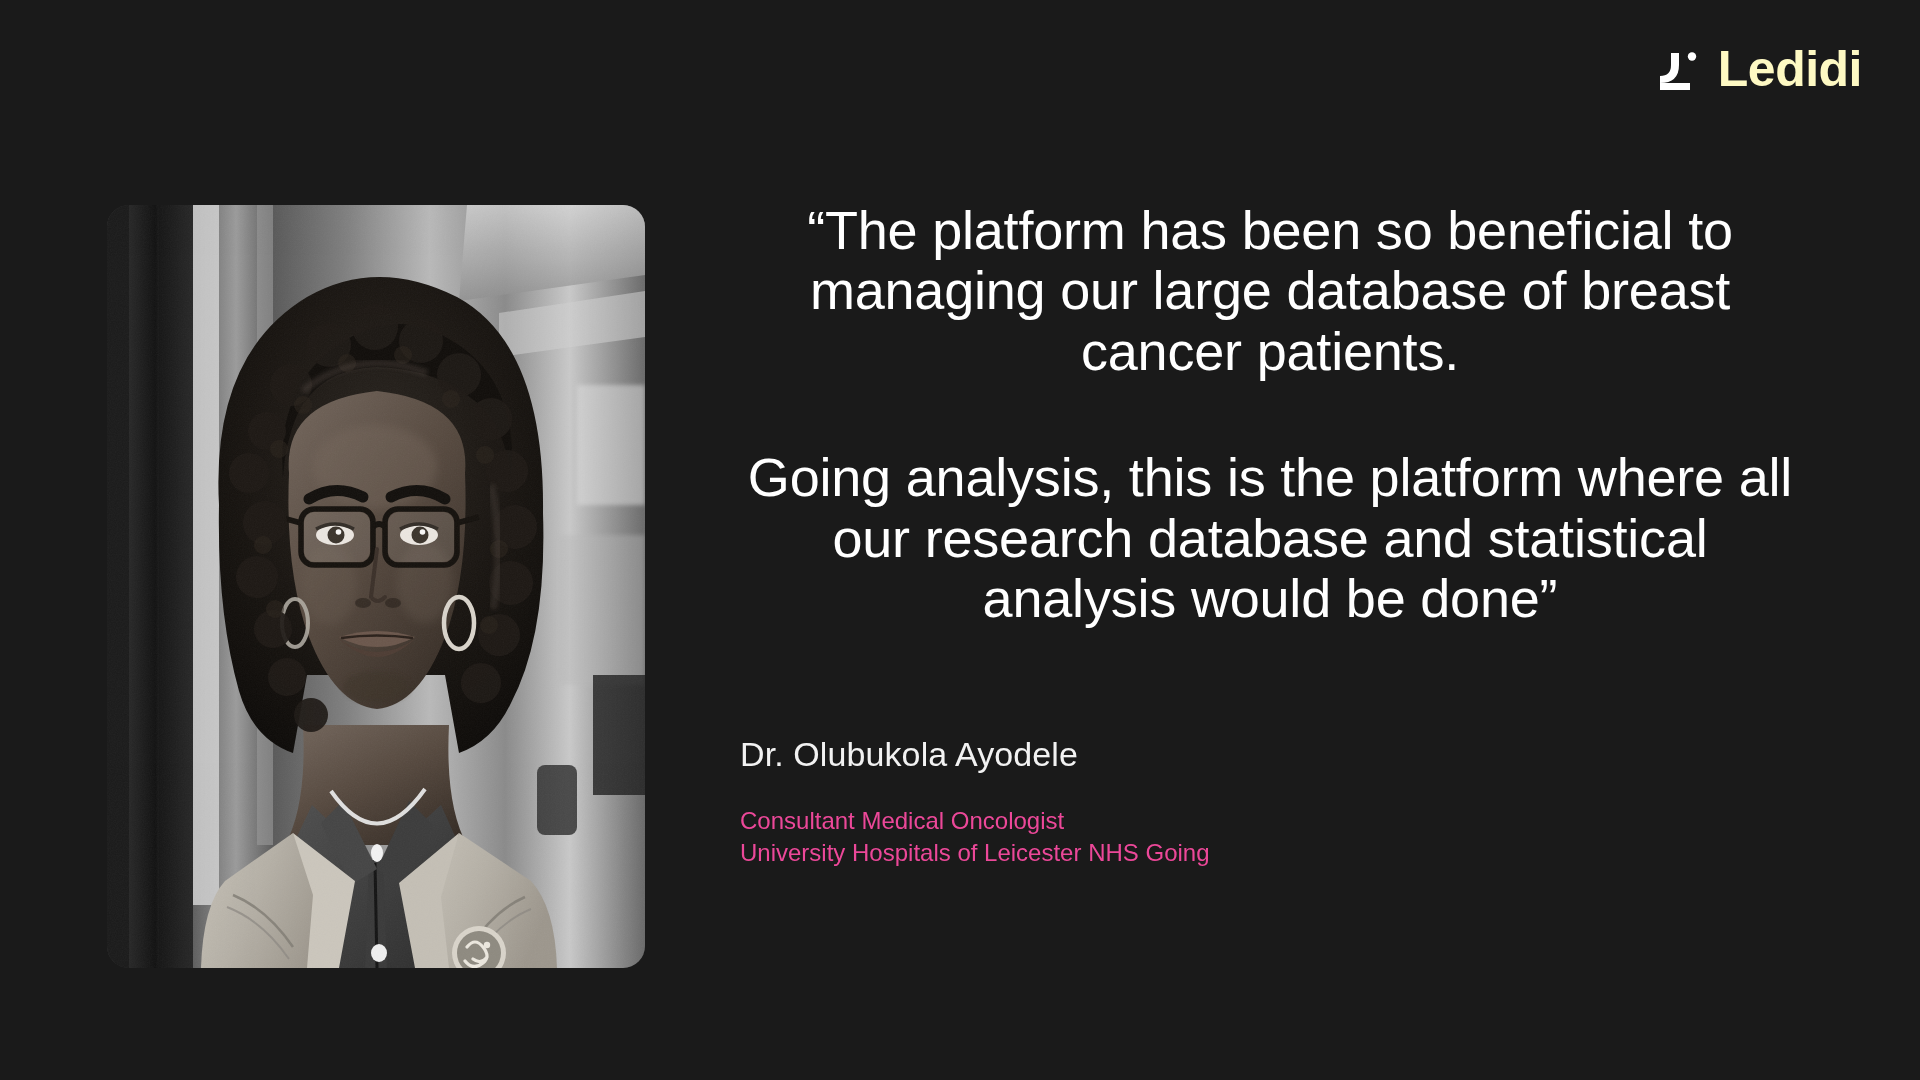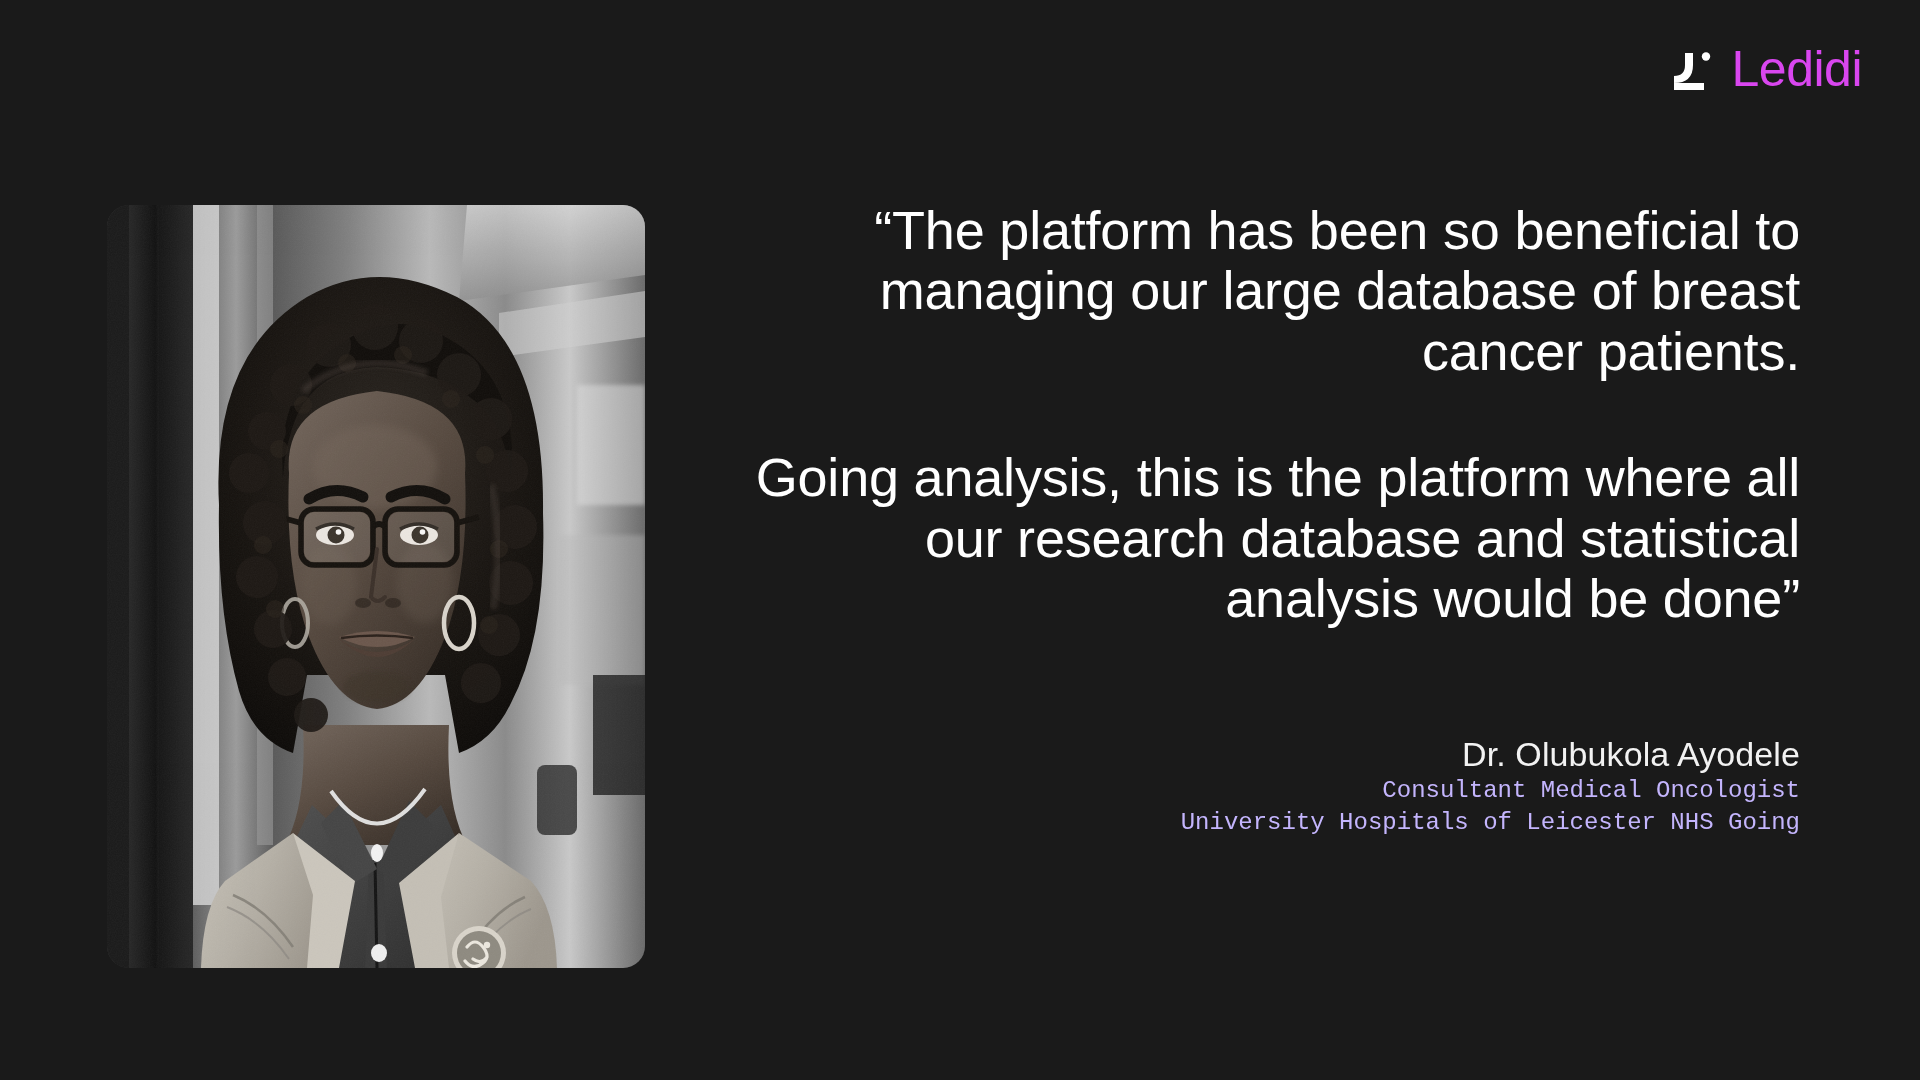--- a/index.html
+++ b/index.html
@@ -34,24 +34,24 @@
     gap:16px;
   }
   .brand-mark {
     width:48px;
     height:48px;
     display:block;
     flex:0 0 auto;
   }
   .brand-word {
     font-size:50px;
-    font-weight:400;
+    font-weight:700;
     letter-spacing:-0.5px;
     line-height:1;
-    color:#d946ef;
+    color:#fef9c3;
     white-space:nowrap;
   }
 
   
   .portrait-frame {
     position:absolute;
     left:107px;
     top:205px;
     width:538px;
     height:763px;
@@ -74,41 +74,41 @@
 
   .quote-body {
     width:100%;
     text-align:center;
     font-size:54px;
     line-height:1.12;
     font-weight:400;
     color:#ffffff;
     letter-spacing:-0.2px;
   }
-  .quote-para { margin:0;text-align:right; }
+  .quote-para { margin:0; }
   .quote-gap { height:66px; }
 
   .attrib {
     width:100%;
-    text-align:right;
+    text-align:left;
     margin-top:104px;
   }
   .attrib-name {
     font-size:34px;
     font-weight:400;
     line-height:1.25;
     color:#f2f2f2;
     letter-spacing:0.1px;
   }
   .attrib-lines {
+    margin-top:30px;
     font-size:24px;
     line-height:1.32;
     font-weight:400;
-    color:#c4b5fd;
-    font-family:Liberation Mono, monospace;
+    color:#ec4899;
   }
   .attrib-line { display:block; }
 </style>
 </head>
 <body>
 
 <div class="slide">
 
   <div class="brand">
     <svg class="brand-mark" viewBox="0 0 48 48" aria-hidden="true">

